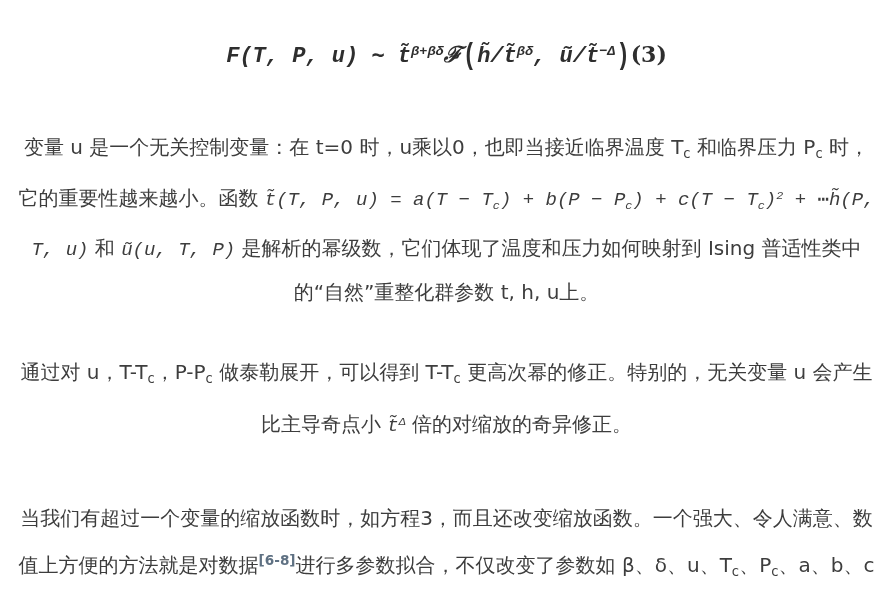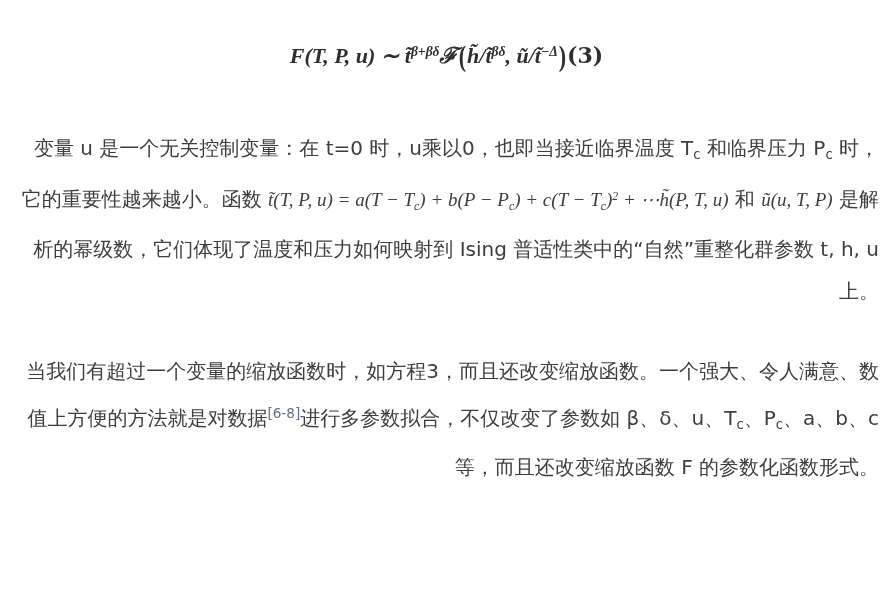--- a/index.html
+++ b/index.html
@@ -8,52 +8,53 @@
     font-family:"DejaVu Sans","Liberation Sans",sans-serif;
     color:#3d3d3d;
   }
   .page{padding:0 14px;}
   
   .eq-row{
     margin-top:26px;text-align:center;line-height:50px;
     color:#2e2e2e;white-space:nowrap;
   }
   .math{
-    font-family:Liberation Serif, serif;
+    font-family:Liberation Mono, monospace;
     font-style:italic;
   }
   .eq-math{font-size:22px;font-weight:bold;}
   .eq-num{
     font-family:"DejaVu Serif","Liberation Serif",serif;
     font-size:22px;font-weight:bold;font-style:normal;
   }
   .bigp{
     display:inline-block;transform:scaleY(1.38);transform-origin:center;
     font-style:normal;font-weight:bold;padding:0 1px;
   }
   
   .paras{margin-top:44px;}
   .para{
     font-size:20px;line-height:42px;color:#3d3d3d;
-    text-align:right;word-break:break-word;
+    text-align:center;word-break:break-word;
   }
   .para + .para{margin-top:38px;}
   .para:nth-child(3){margin-top:50px;}
   .para .math{font-size:0.95em;}
   .msub{font-size:62%;vertical-align:-0.35em;font-style:italic;}
   .msup{font-size:62%;vertical-align:0.55em;}
   .tsub{font-size:66%;vertical-align:-0.32em;}
   .ref{
-    font-size:68%;vertical-align:0.5em;font-weight:normal;
+    font-size:68%;vertical-align:0.5em;font-weight:bold;
   }
 </style>
 </head>
 <body>
 
 <div class="page">
   <div class="eq-row">
     <span class="math eq-math">F(T, P, u) ∼ t̃<span class="msup">β+βδ</span>ℱ<span class="bigp">(</span>h̃/t̃<span class="msup">βδ</span>, ũ/t̃<span class="msup">−Δ</span><span class="bigp">)</span></span><span class="eq-num">(3)</span>
   </div>
   <div class="paras">
       <div class="para"><span>变量 u 是一个无关控制变量：在 t=0 时，u乘以0，也即当接近临界温度 </span><span>T<span class="tsub">c</span></span><span> 和临界压力 </span><span>P<span class="tsub">c</span></span><span> 时，它的重要性越来越小。函数 </span><span class="math">t̃(T, P, u) = a(T − T<span class="msub">c</span>) + b(P − P<span class="msub">c</span>) + c(T − T<span class="msub">c</span>)<span class="msup">2</span> + ⋯h̃(P, T, u)</span><span> 和 </span><span class="math">ũ(u, T, P)</span><span> 是解析的幂级数，它们体现了温度和压力如何映射到 Ising 普适性类中的“自然”重整化群参数 t, h, u上。</span></div>
+      <div class="para"><span>通过对 u，</span><span>T-T<span class="tsub">c</span></span><span>，</span><span>P-P<span class="tsub">c</span></span><span> 做泰勒展开，可以得到 </span><span>T-T<span class="tsub">c</span></span><span> 更高次幂的修正。特别的，无关变量 u 会产生比主导奇点小 </span><span class="math">t̃<span class="msup">Δ</span></span><span> 倍的对缩放的奇异修正。</span></div>
       <div class="para"><span>当我们有超过一个变量的缩放函数时，如方程3，而且还改变缩放函数。一个强大、令人满意、数值上方便的方法就是对数据</span><span class="ref" style="color: rgb(95, 113, 131);">[6-8]</span><span>进行多参数拟合，不仅改变了参数如 β、δ、u、</span><span>T<span class="tsub">c</span></span><span>、</span><span>P<span class="tsub">c</span></span><span>、a、b、c 等，而且还改变缩放函数 F 的参数化函数形式。</span></div>
     </div>
 </div>
 
 </body></html>

